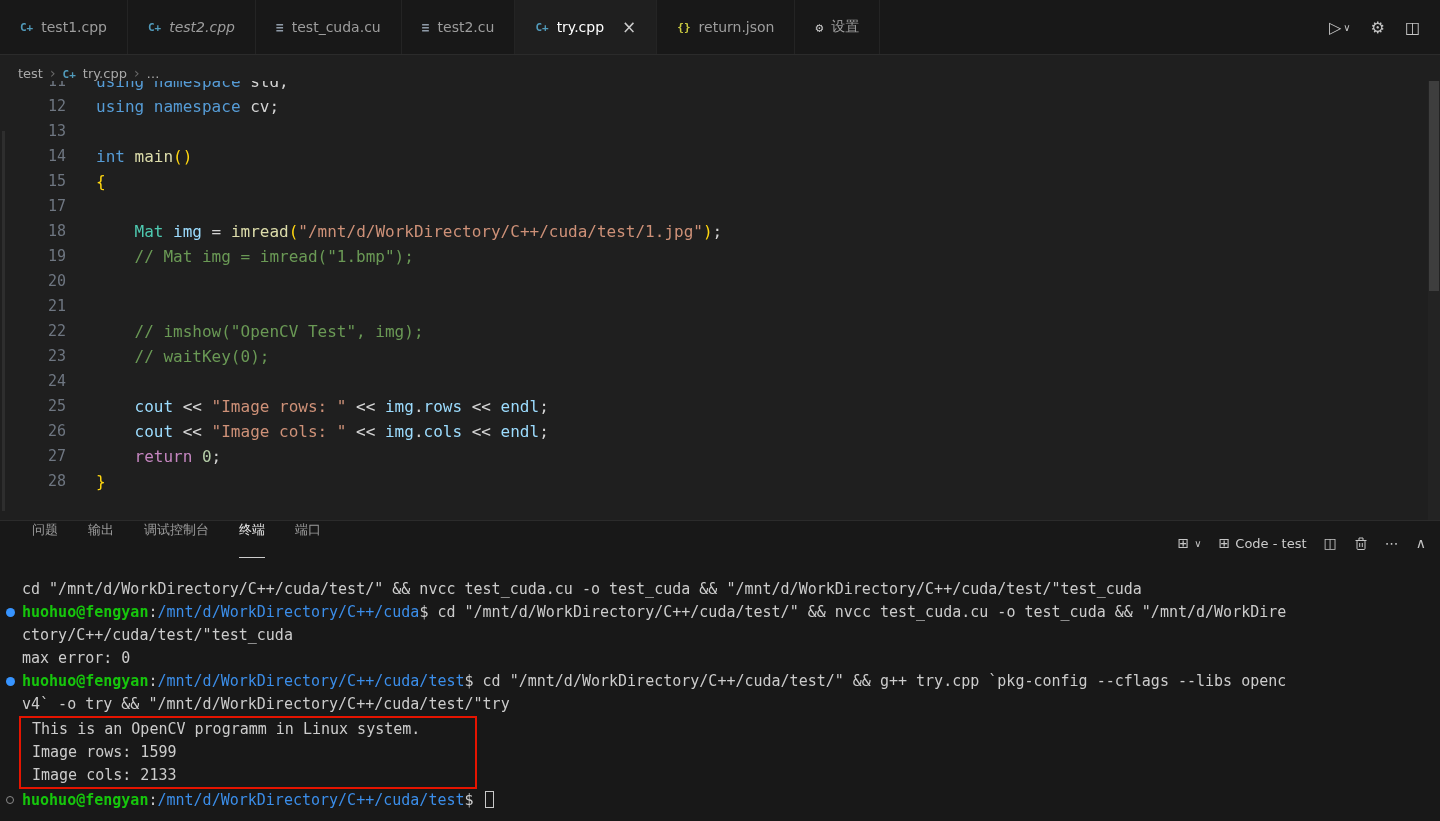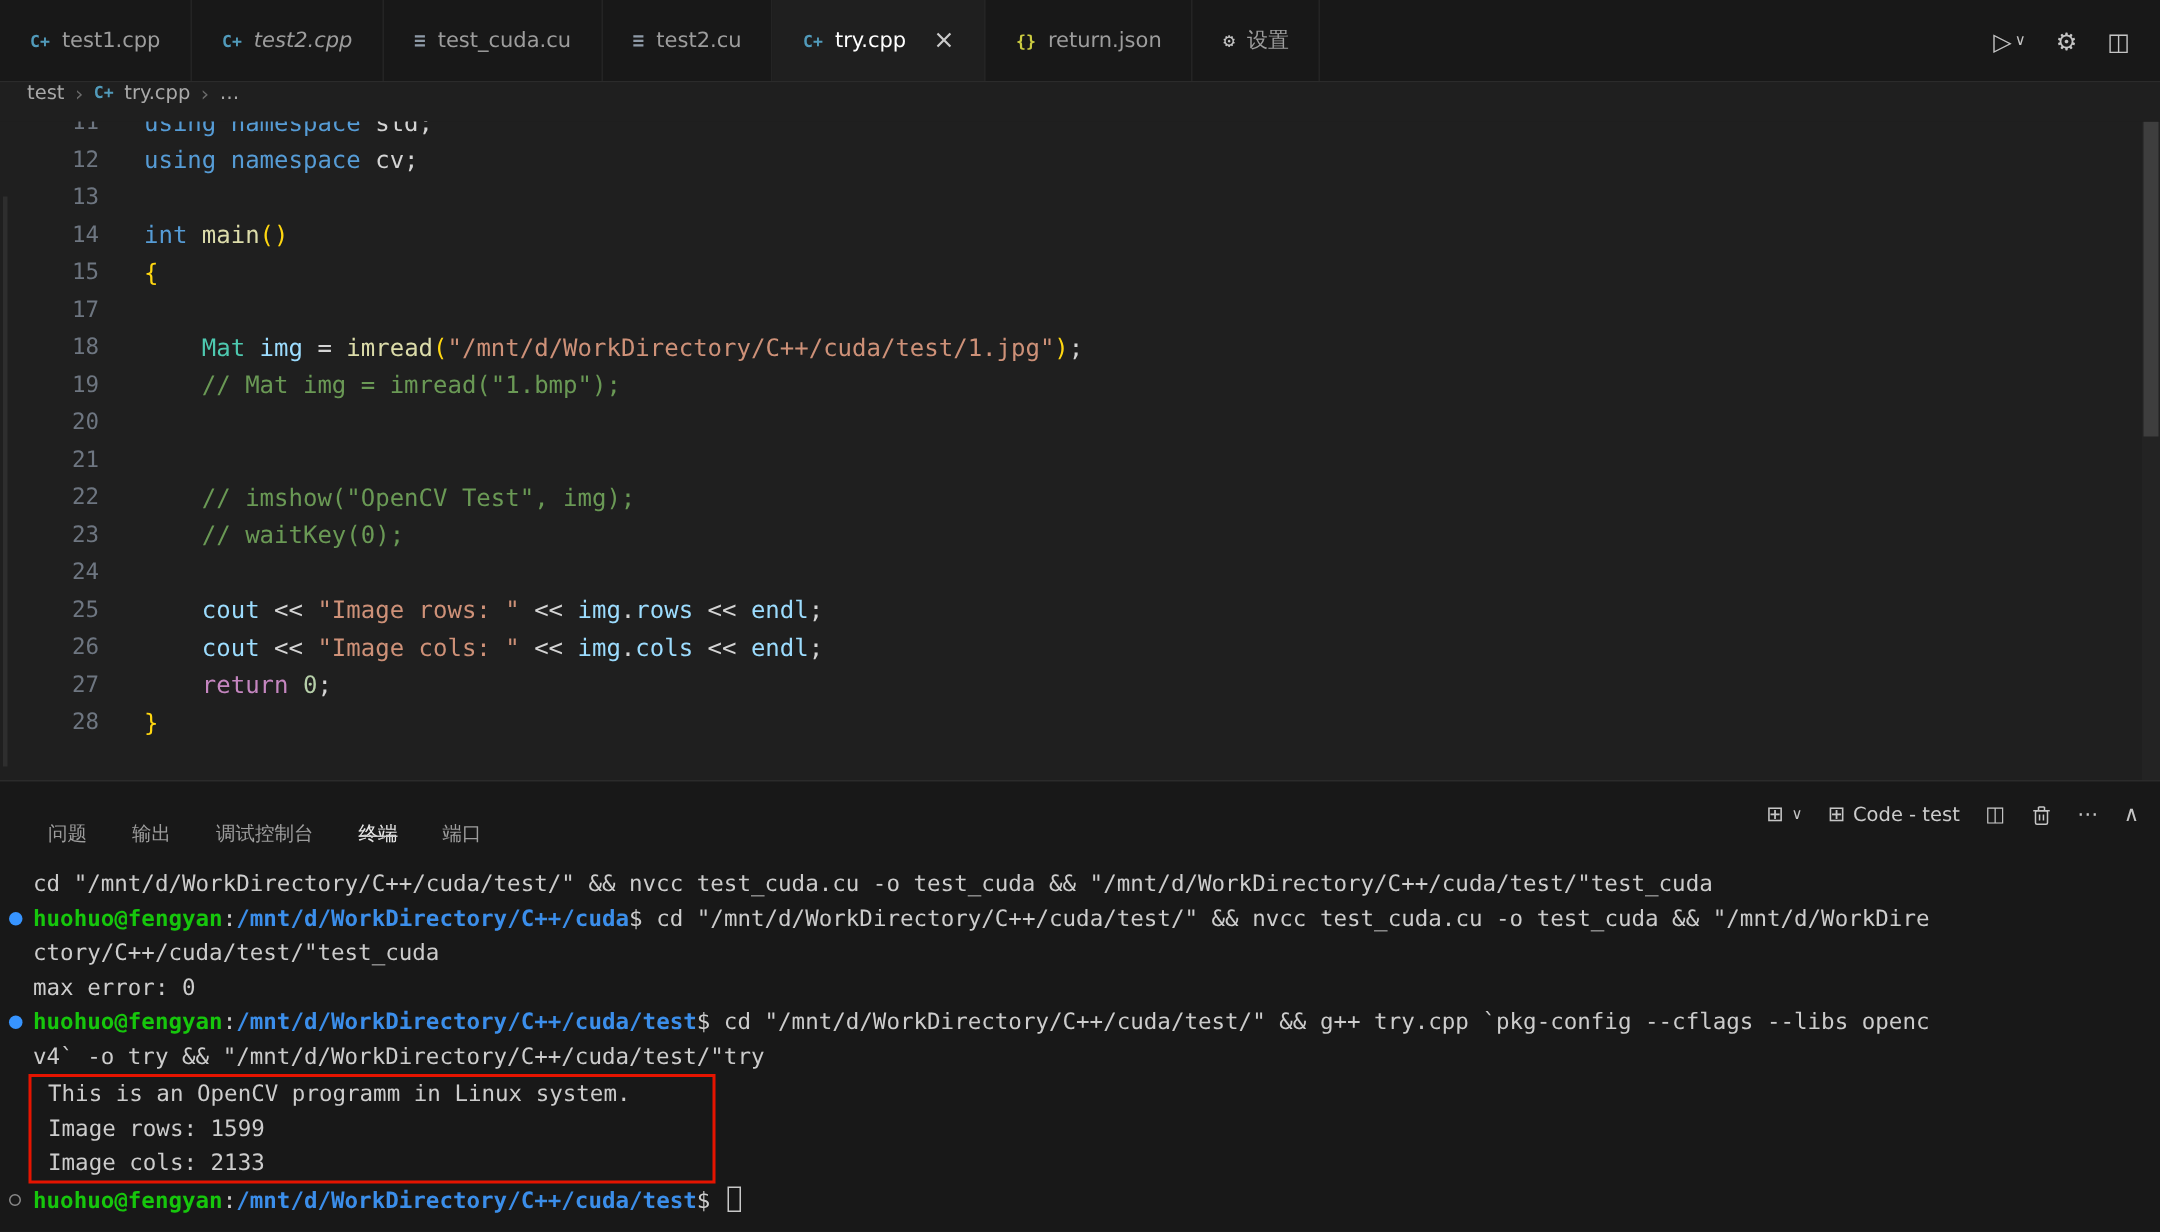--- a/index.html
+++ b/index.html
@@ -21,21 +21,21 @@
   .ticon.settings{color:#c5c5c5;font-size:13px}
   .tlabel.italic{font-style:italic}
   .tab-close{margin-left:10px;color:#cccccc;font-size:17px;line-height:1}
   .editor-actions{margin-left:auto;display:flex;align-items:center;gap:20px;
     padding:0 20px;color:#c5c5c5;font-size:16px}
   .ea{cursor:pointer;display:flex;align-items:center;gap:2px}
   .ea .sm{font-size:10px;color:#c5c5c5}
 
   
   .breadcrumb{position:absolute;top:55px;left:0;right:0;height:26px;display:flex;
-    align-items:flex-start;padding-left:18px;color:#a9a9a9;font-size:13px;gap:7px;background:#1f1f1f}
+    align-items:flex-end;padding-left:18px;color:#a9a9a9;font-size:13px;gap:7px;background:#1f1f1f}
   .bc-sep{color:#6b6b6b;font-size:14px}
   .bc-item{cursor:pointer}
 
   
   .editor{position:absolute;top:81px;left:0;right:0;height:439px;overflow:hidden;background:#1f1f1f}
   .code{position:absolute;top:-12px;left:0;right:0;
     font-family:"DejaVu Sans Mono",monospace;font-size:16px;line-height:25px}
   .cline{display:flex;height:25px;white-space:pre}
   .ln{width:66px;text-align:right;color:#6e7681;flex:none;font-size:15px}
   .lc{padding-left:30px}
@@ -50,37 +50,37 @@
   .tok-pl{color:#d4d4d4}
   .tok-br1{color:var(--bracket_gold,#ffd710)}
   .left-line{position:absolute;left:2px;top:50px;width:3px;height:380px;background:#2e2e2e}
   .sb-track{position:absolute;right:0;top:0;width:12px;height:439px;background:rgba(60,60,60,.15)}
   .sb-thumb{position:absolute;right:1px;top:0;width:10px;height:210px;background:rgba(121,121,121,.32)}
 
   
   .panel{position:absolute;top:520px;left:0;right:0;bottom:0;background:#181818;border-top:1px solid #2b2b2b}
   .panel-header{height:44px;display:flex;align-items:center;padding:0 14px 0 32px}
   .ptabs{display:flex;gap:30px;font-size:13px;color:#9d9d9d}
-  .ptab{height:44px;display:flex;align-items:flex-end;position:relative;cursor:pointer}
+  .ptab{height:44px;display:flex;align-items:flex-start;position:relative;cursor:pointer}
   .ptab.active{color:#e7e7e7}
   .ptab.active::after{content:"";position:absolute;left:0;right:0;bottom:7px;height:1px;background:#cccccc}
   .panel-actions{margin-left:auto;display:flex;align-items:center;gap:17px;color:#c5c5c5;font-size:14px}
   .pa{cursor:pointer;display:flex;align-items:center;gap:5px}
   .pa .sm{font-size:10px}
   .pa .tname{font-size:13px;color:#cccccc;font-family:"DejaVu Sans",sans-serif}
   .trash-svg{display:block}
 
   
   .term{position:absolute;top:44px;left:0;right:0;bottom:0;padding:13px 0 0 22px;
     font-family:"DejaVu Sans Mono",monospace;font-size:15px;line-height:23px;color:var(--terminal_fg,#cccccc);
     overflow:hidden}
   .tline{white-space:pre;position:relative;height:23px}
   .t-pl{color:var(--terminal_fg,#cccccc)}
   .t-user{color:var(--prompt_green,#16c60c);font-weight:bold}
-  .t-path{color:var(--path_blue,#3b8eea);font-weight:bold}
+  .t-path{color:var(--path_blue,#3b8eea);font-weight:normal}
   .dec{position:absolute;left:-16px;top:7px;width:9px;height:9px;border-radius:50%;cursor:pointer}
   .dec.blue{background:var(--decoration_blue,#3794ff)}
   .dec.outline{width:8px;height:8px;background:transparent;border:1px solid #8a8a8a}
   .redbox{border:2px solid var(--box_red,#e51400);width:458px;margin-left:-3px;padding-left:11px}
   .cursor{display:inline-block;width:9px;height:17px;border:1px solid #c8c8c8;
     vertical-align:-3px;margin-left:2px}
 </style>
 </head>
 <body>
 

